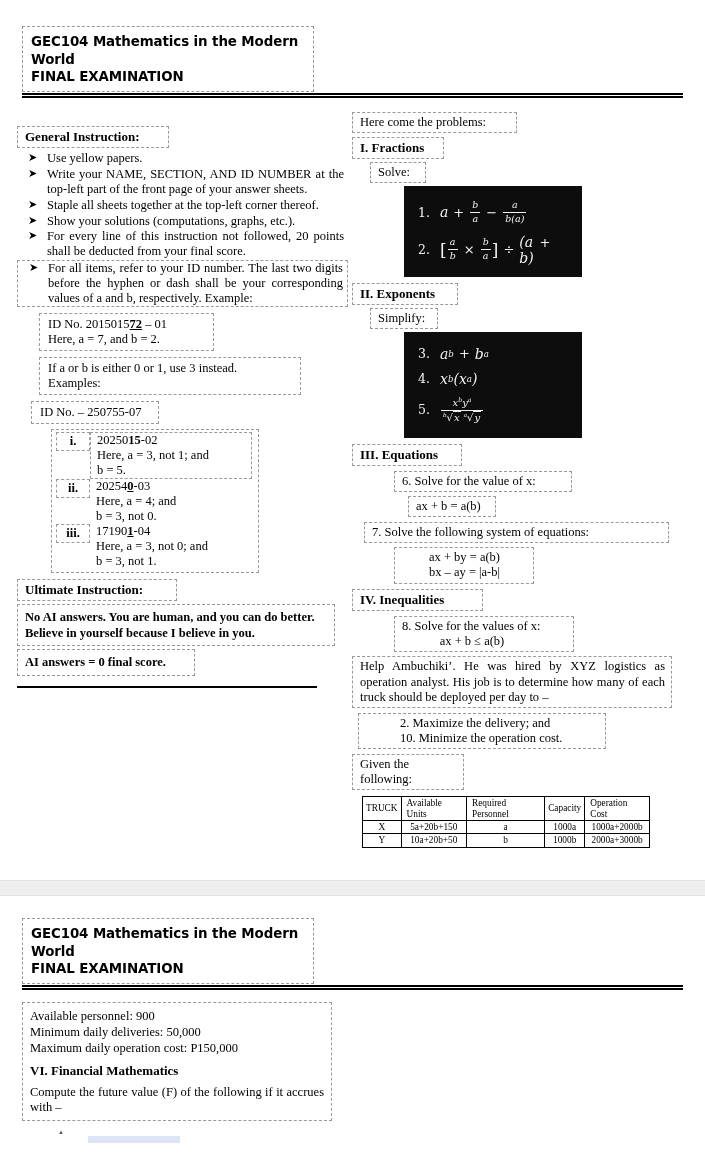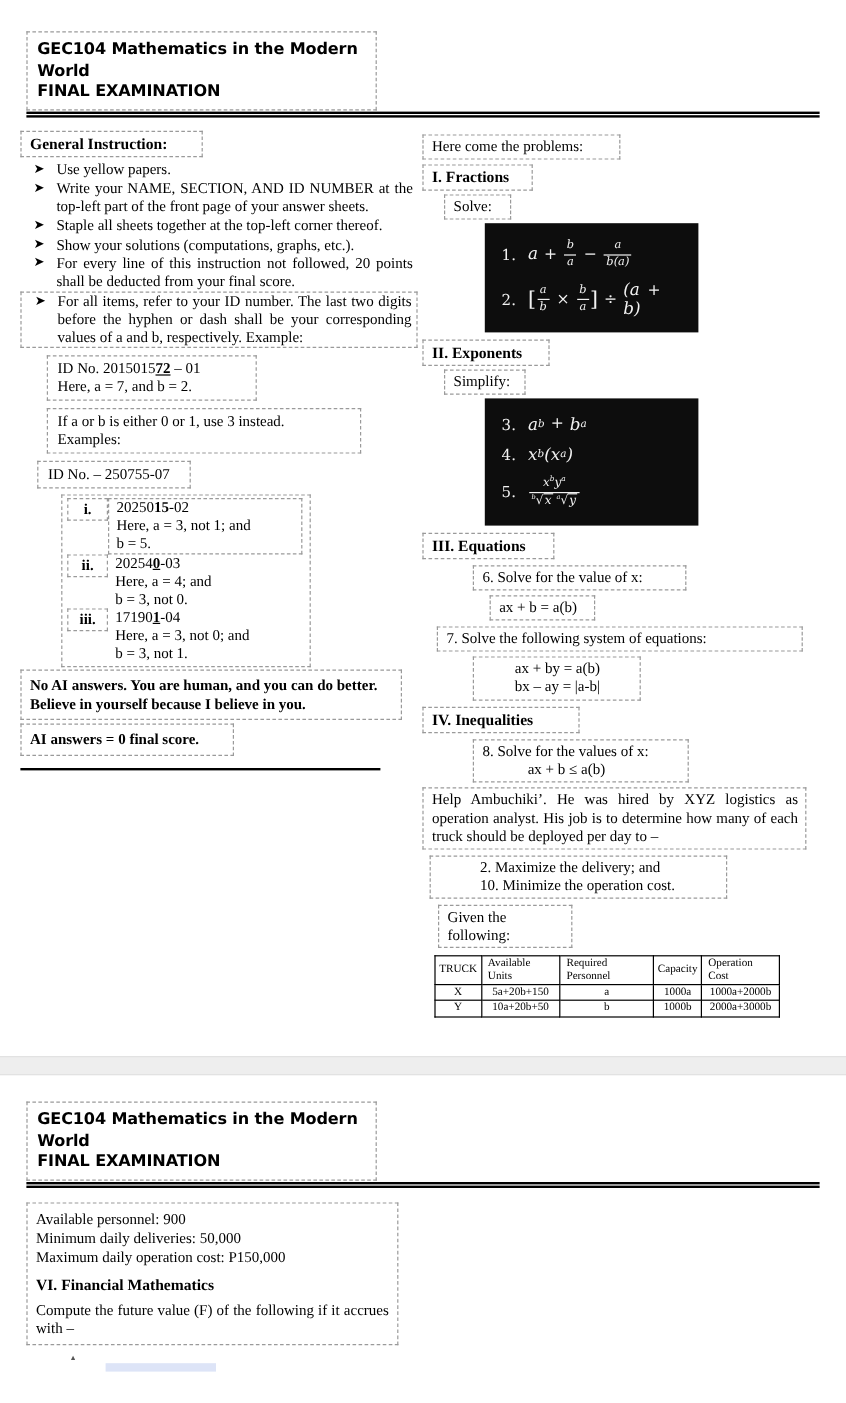--- a/index.html
+++ b/index.html
@@ -56,21 +56,21 @@
     border-bottom: 2px solid #000;
     box-sizing: border-box;
   }
 
   
   .columns {
     display: flex;
     align-items: flex-start;
     padding: 0;
   }
-  .col-left  { width: 348px; padding: 11px 0 0 17px; box-sizing: border-box; }
+  .col-left  { width: 348px; padding: 28px 0 0 17px; box-sizing: border-box; }
   .col-right { width: 357px; padding: 14px 10px 0 4px; box-sizing: border-box; }
 
   .blk { padding: 2px 6px 2px 7px; margin-bottom: 3px; }
   .blk p { margin: 0; }
 
   .sec-title {
     font-weight: bold;
     font-size: 13px;
     font-family: "Liberation Serif", serif;
   }
@@ -291,20 +291,23 @@
         <div class="roman-row">
           <div class="ann roman-label">iii.</div>
           <div class="roman-body">
             <div><span>17190</span><b style="text-decoration:underline">1</b><span>-04</span></div>
             <div>Here, a = 3, not 0; and</div>
             <div>b = 3, not 1.</div>
           </div>
         </div>
       </div>
 
+      <div class="ann blk" style="width:160px;margin-top:6px">
+        <span class="sec-title">Ultimate Instruction:</span>
+      </div>
 
       <div class="ann blk bold-blk" style="width:318px;padding:4px 7px">
         <p>No AI answers. You are human, and you can do better. Believe in yourself because I believe in you.</p>
       </div>
 
       <div class="ann blk bold-blk" style="width:178px;padding:4px 7px">
         <p>AI answers = 0 final score.</p>
       </div>
 
       <div class="rule-single"></div>
@@ -420,21 +423,21 @@
         <div class="eq-center" style="width:140px">ax + b ≤ a(b)</div>
       </div>
 
       <div class="ann blk para" style="width:320px;margin-top:4px">
         <p>Help Ambuchiki’. He was hired by XYZ logistics as operation analyst. His job is to determine how many of each truck should be deployed per day to –</p>
       </div>
       <div class="ann blk" style="width:248px;margin:5px 0 0 6px">
         <div style="margin-left:34px">2. Maximize the delivery; and</div>
         <div style="margin-left:34px">10. Minimize the operation cost.</div>
       </div>
-      <div class="ann blk" style="width:112px;margin:5px 0 0 13px">
+      <div class="ann blk" style="width:112px;margin:5px 0 0 0">
         <span>Given the following:</span>
       </div>
 
       <table class="truck">
         <thead>
           <tr>
             <th>TRUCK</th>
             <th class="leftish">Available Units</th>
             <th class="leftish">Required Personnel</th>
             <th>Capacity</th>

